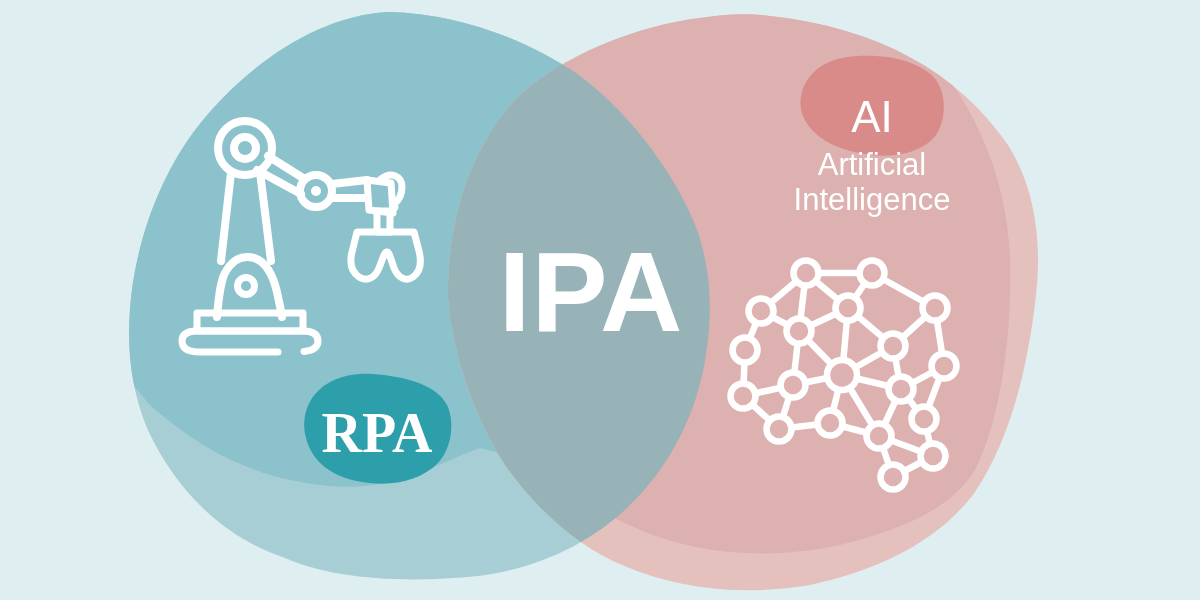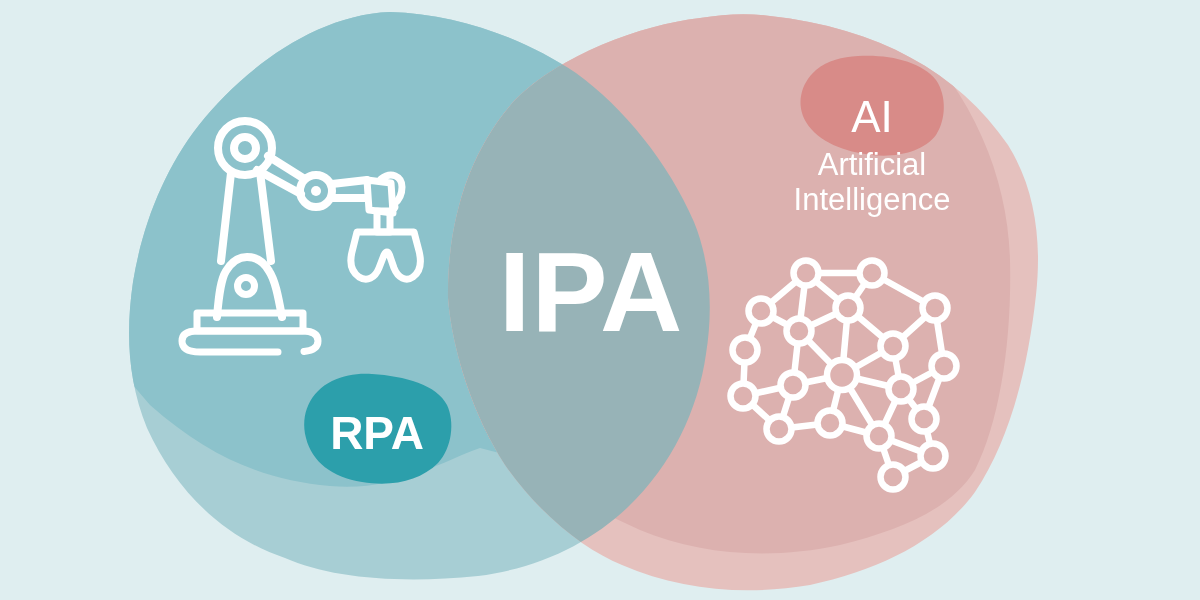--- a/index.html
+++ b/index.html
@@ -6,21 +6,21 @@
   .stage{
     position:relative;width:1200px;height:600px;overflow:hidden;
     font-family:"Liberation Sans",sans-serif;
   }
   .stage svg{position:absolute;inset:0;display:block;}
   .label{
     position:absolute;transform:translate(-50%,-50%);
     color:#ffffff;text-align:center;white-space:pre-line;user-select:none;
   }
   .label-ipa{left:567px;top:291px;font-size:114px;font-weight:bold;letter-spacing:1px;margin-left:24px;}
-  .label-rpa{left:377px;top:433px;font-size:46px;font-weight:bold;}
+  .label-rpa{left:377px;top:433px;font-size:56px;font-weight:bold;font-family:Liberation Serif, serif;}
   .label-rpa-name{left:378px;top:499px;font-size:33px;line-height:35px;}
   .label-ai{left:872px;top:117px;font-size:44px;font-weight:normal;}
   .label-ai-name{left:872px;top:182px;font-size:31px;line-height:35px;}
 </style>
 </head>
 <body>
 
 <div class="stage">
 
   <svg viewBox="0 0 1200 600" width="1200" height="600">

